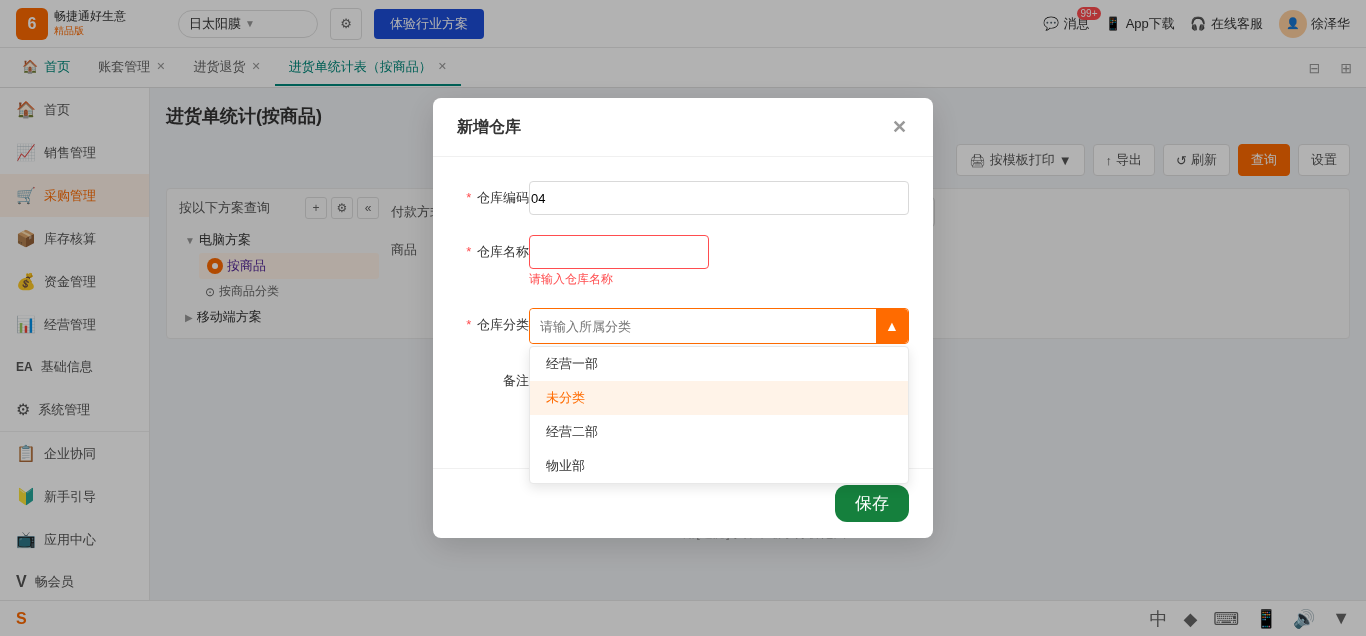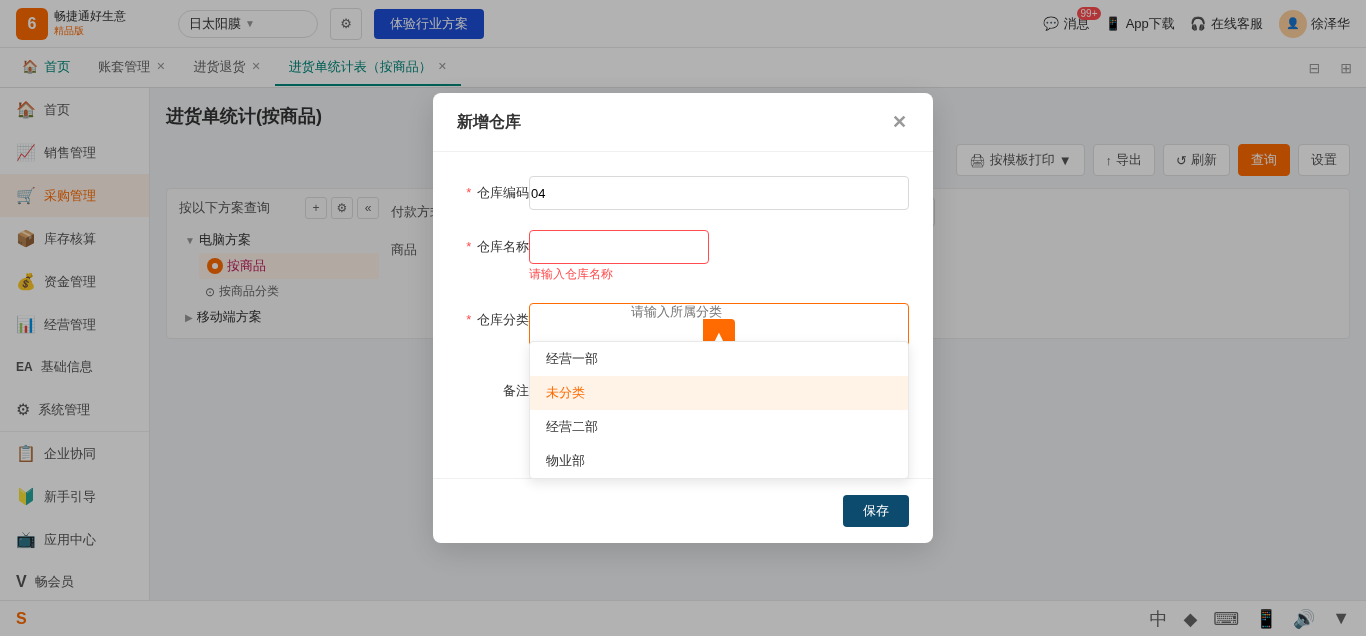--- a/index.html
+++ b/index.html
@@ -135,21 +135,21 @@
       border-radius: 3px; display: flex; align-items: center;
       justify-content: center; cursor: pointer; font-size: 12px; color: #666;
     }
     .scheme-tree { margin-top: 4px; }
     .tree-item {
       display: flex; align-items: center; gap: 4px;
       padding: 4px 6px; cursor: pointer; border-radius: 3px;
     }
     .tree-arrow { color: #999; font-size: 10px; }
     .tree-active {
-      background: #fff3e8; color: #be185d; border-radius: 3px; padding: 4px 8px;
+      background: #fff3e8; color: #4c1d95; border-radius: 3px; padding: 4px 8px;
       display: flex; align-items: center; gap: 4px;
     }
     .tree-dot { width: 16px; height: 16px; background: #ff6b00; border-radius: 50%; display: flex; align-items: center; justify-content: center; }
     .tree-dot-inner { width: 6px; height: 6px; background: white; border-radius: 50%; }
     .tree-sub { padding-left: 20px; }
     .tree-sub-item {
       display: flex; align-items: center; gap: 4px;
       padding: 4px 6px; cursor: pointer; font-size: 12px; color: #666;
     }
 
@@ -201,21 +201,21 @@
       outline: none;
     }
     .form-input.error { border-color: #ff4d4f; }
     .error-msg {
       color: #ff4d4f; font-size: 12px; margin-top: 2px;
     }
     .form-input-wrap { flex: 1; position: relative; }
     .input-with-icon {
       display: flex; align-items: center;
       border: 1px solid #ff6b00; border-radius: 4px;
-      overflow: visible; position: relative; flex-direction: column;
+      overflow: visible; position: relative;
     }
     .input-with-icon input {
       flex: 1; height: 34px; border: none; outline: none;
       padding: 0 10px; font-size: 13px; border-radius: 4px 0 0 4px;
     }
     .input-icon-btn {
       width: 32px; height: 34px; background: #ff6b00;
       border: none; cursor: pointer; display: flex;
       align-items: center; justify-content: center;
       border-radius: 0 4px 4px 0; color: white; font-size: 14px;
@@ -236,22 +236,22 @@
     .textarea-input {
       flex: 1; height: 60px; border: 1px solid #d9d9d9;
       border-radius: 4px; padding: 6px 10px; font-size: 13px;
       outline: none; resize: none;
     }
     .modal-footer {
       display: flex; justify-content: flex-end; gap: 8px;
       padding: 16px 24px; border-top: 1px solid #f0f0f0;
     }
     .btn-save {
-      padding: 7px 20px; background: #0c4a6e; color: white;
-      border: none; border-radius: 4px; cursor: pointer; font-size: 13px;
+      padding: 7px 20px; background: #15803d; color: white;
+      border: none; border-radius: 12px; cursor: pointer; font-size: 17px;
     }
 
     
     .bottom-bar {
       position: fixed; bottom: 0; left: 0; right: 0;
       height: 36px; background: #fff; border-top: 1px solid #e8e8e8;
       display: flex; align-items: center; justify-content: flex-end;
       padding: 0 16px; gap: 16px; z-index: 50;
     }
     .bottom-icon { font-size: 18px; cursor: pointer; color: #666; }

